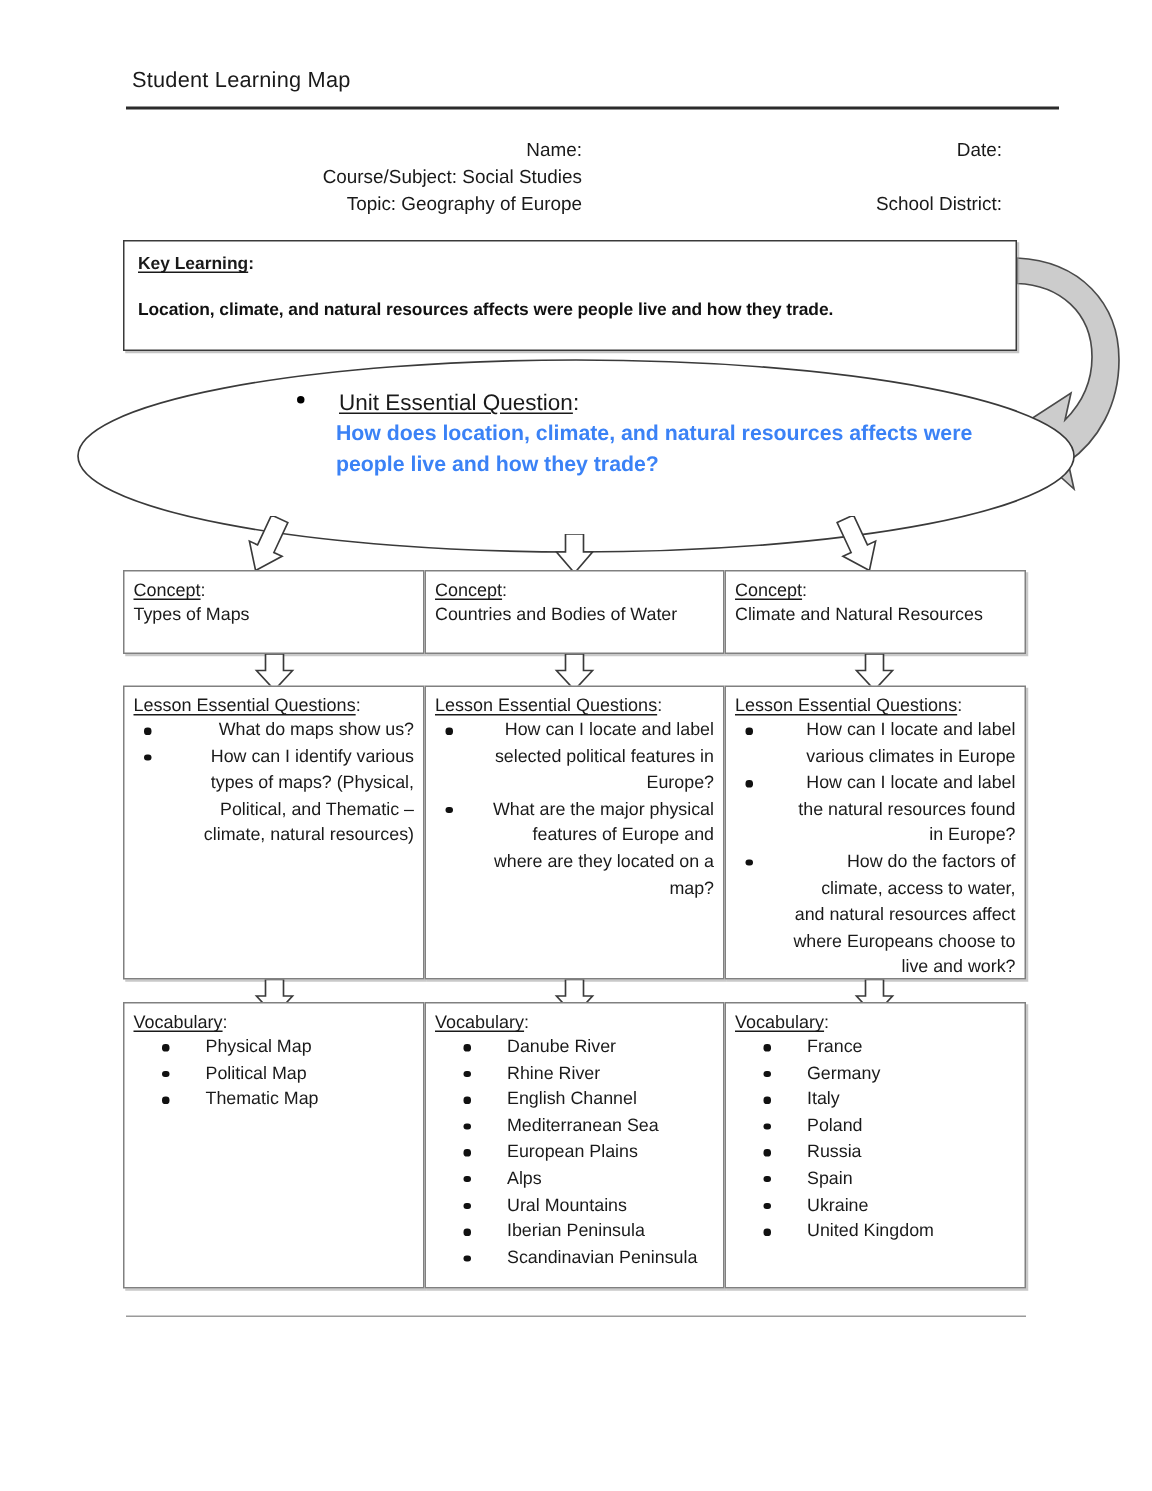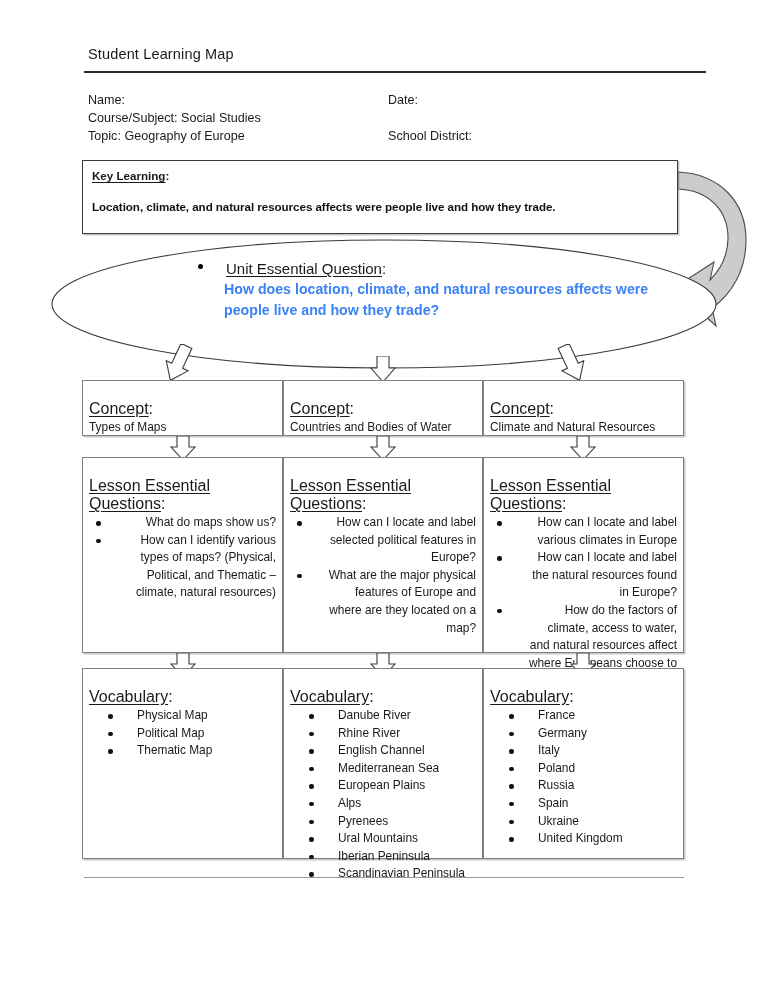--- a/index.html
+++ b/index.html
@@ -47,20 +47,21 @@
     position: absolute;
     left: 88px;
     top: 91px;
     width: 600px;
     font-size: 12.6px;
     line-height: 18.2px;
     color: #1a1a1a;
   }
   .meta-row {
     display: flex;
+    text-align: right;
   }
   .meta-left { width: 300px; }
   .meta-right { width: 280px; }
 
   
   .key-learning {
     position: absolute;
     left: 82px;
     top: 160px;
     width: 596px;
@@ -147,23 +148,23 @@
 
   
   .gbox {
     position: absolute;
     border: 1px solid #808080;
     box-sizing: border-box;
     background: #fff;
     box-shadow: 1.5px 1.5px 0 rgba(165,165,165,0.6);
   }
   .box-head {
-    font-size: 16px;
-    color: #1a1a1a;
-    margin: 19px 0 1px 6px;
+    font-size: 12px;
+    color: #1a1a1a;
+    margin: 5px 0 1px 6px;
   }
   .box-head .uline {
     text-decoration: underline;
     text-underline-offset: 1.5px;
   }
   .box-sub {
     font-size: 11.9px;
     color: #1a1a1a;
     margin: 2px 0 0 6px;
   }
@@ -337,21 +338,20 @@
 
   <div class="gbox" style="left:283px; top:668px; width:200px; height:191px;">
     <div class="box-head"><span class="uline">Vocabulary</span><span>:</span></div>
     <ul class="blist">
       <li>Danube River</li>
       <li>Rhine River</li>
       <li>English Channel</li>
       <li>Mediterranean Sea</li>
       <li>European Plains</li>
       <li>Alps</li>
-      <li>Pyrenees</li>
       <li>Ural Mountains</li>
       <li>Iberian Peninsula</li>
       <li>Scandinavian Peninsula</li>
     </ul>
   </div>
 
   <div class="gbox" style="left:483px; top:668px; width:201px; height:191px;">
     <div class="box-head"><span class="uline">Vocabulary</span><span>:</span></div>
     <ul class="blist">
       <li>France</li>

